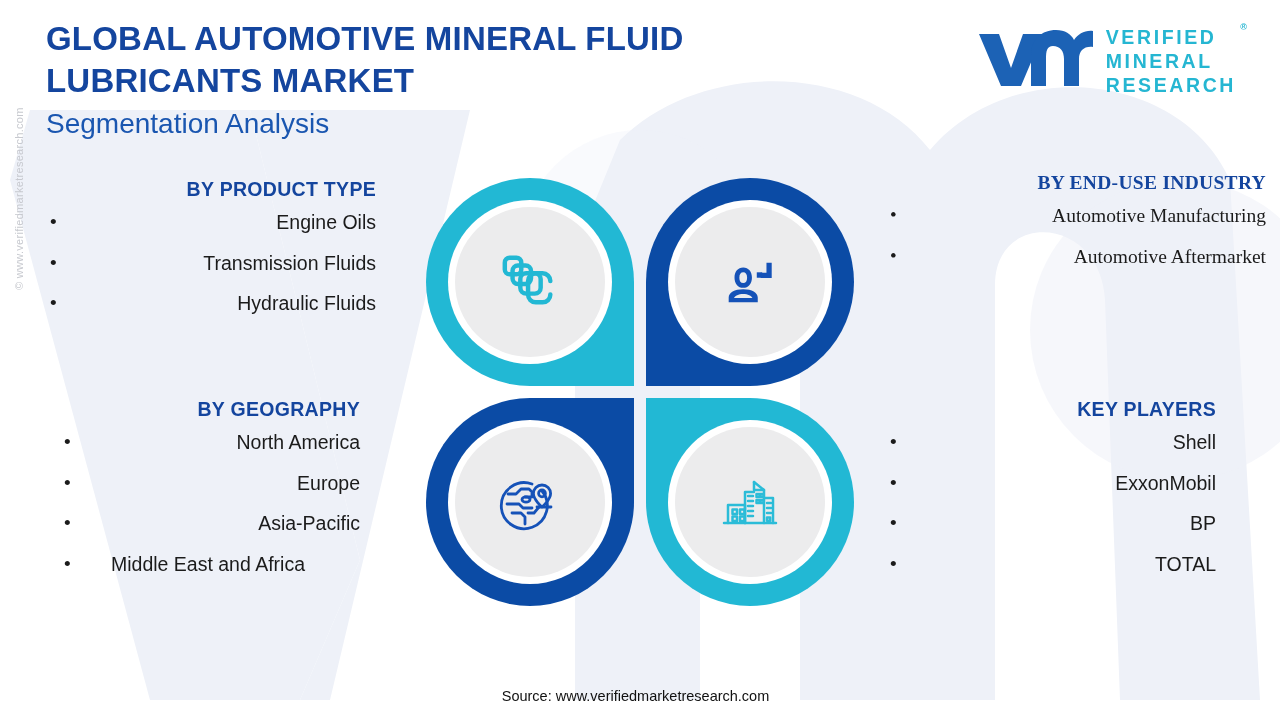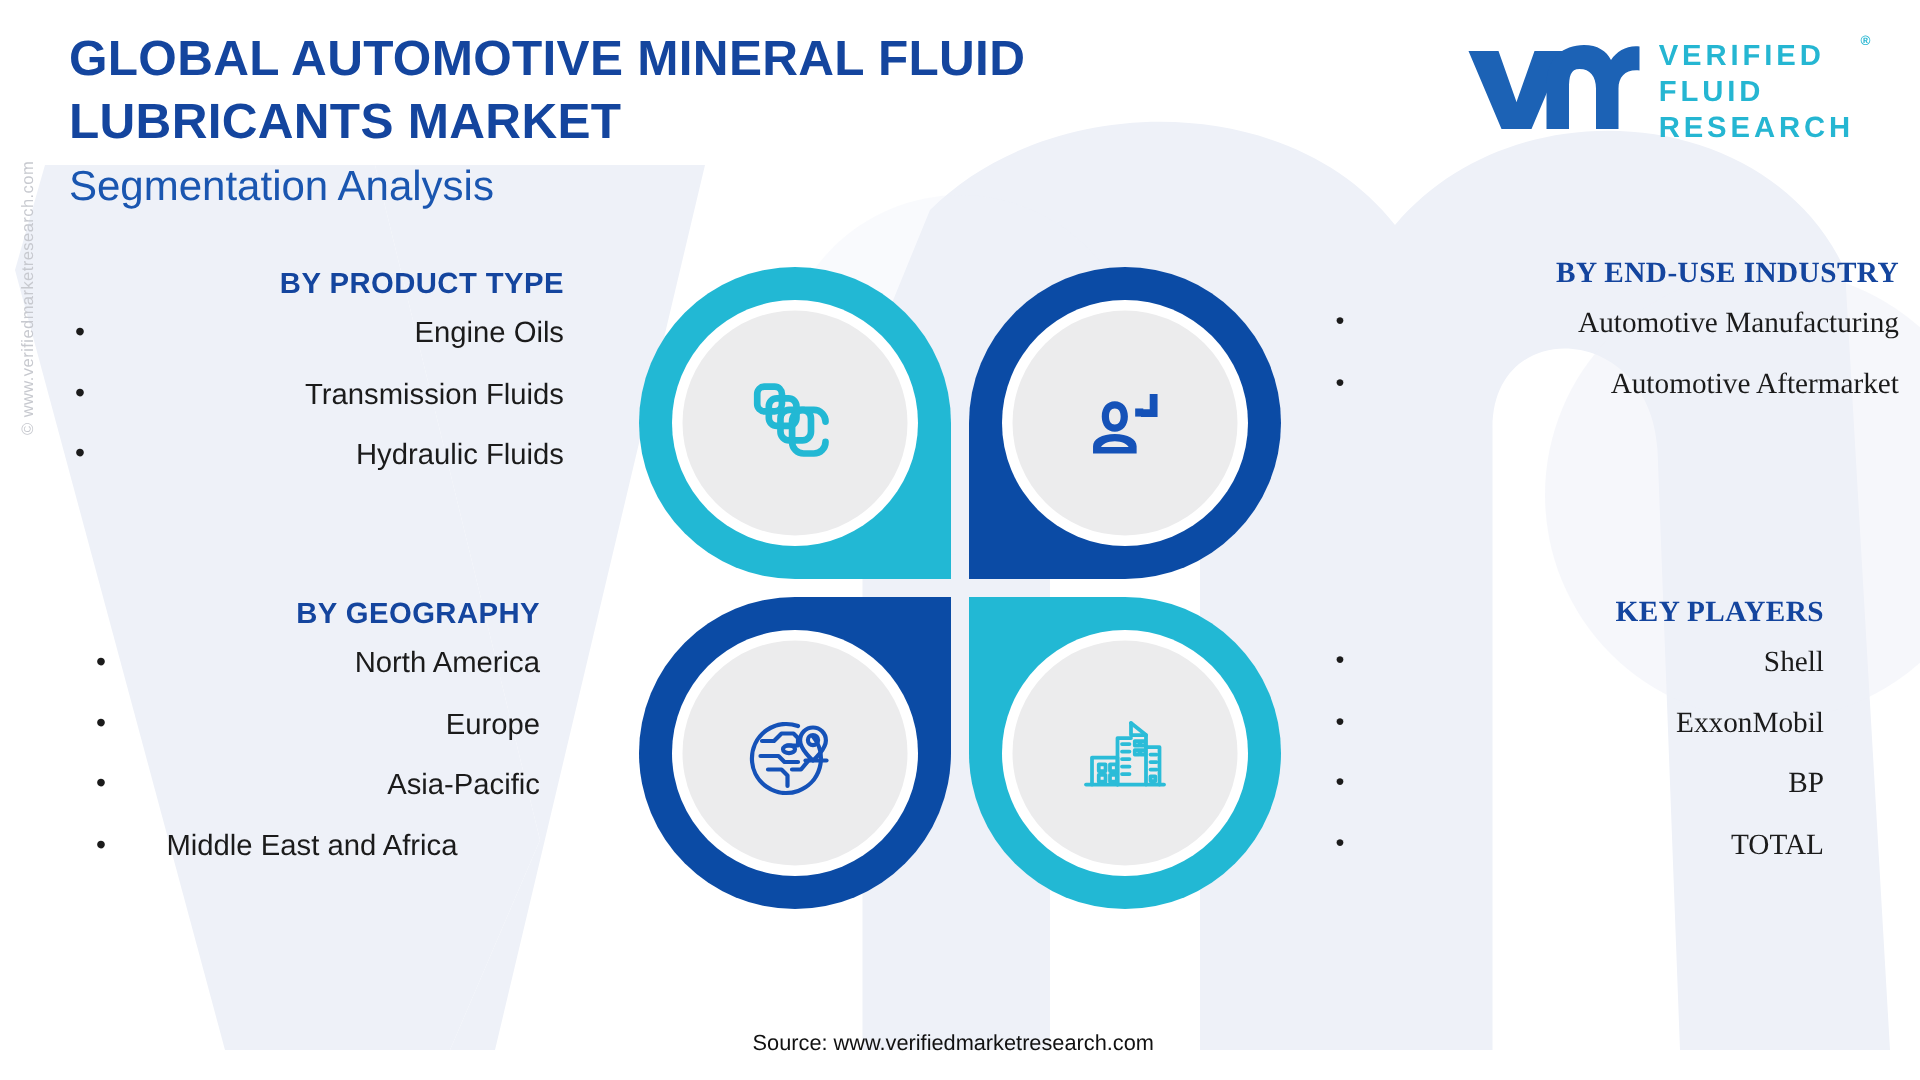--- a/index.html
+++ b/index.html
@@ -129,21 +129,21 @@
     left: 4px;
     top: 0;
     font-size: 19px;
     color: #1b1b1b;
     line-height: 1.62;
   }
 
   #seg-product  { left: 46px;  top: 178px; width: 330px; }
   #seg-geo      { left: 60px;  top: 398px; width: 300px; }
   #seg-enduse   { left: 886px; top: 172px; width: 380px; font-family: Liberation Serif, serif; }
-  #seg-players  { left: 886px; top: 398px; width: 330px; font-family: Liberation Serif, serif; }
+  #seg-players  { left: 886px; top: 398px; width: 330px; }
 
   #seg-geo .seg-list li.wrap { max-width: 215px; }
 
   
   .petals {
     position: absolute;
     left: 418px;
     top: 172px;
     width: 450px;
     height: 458px;
@@ -214,21 +214,21 @@
     <h2 class="subtitle">Segmentation Analysis</h2>
 
     <div class="logo">
       <svg class="logo-mark" width="118" height="62" viewBox="0 0 118 62" xmlns="http://www.w3.org/2000/svg" aria-hidden="true">
         <path d="M3 8 h20 l12 34 l12 -34 h20 l-22 52 h-20 Z" fill="#1c62b5"></path>
         <path d="M55 60 V30 C55 13 66 4 80 4 C89 4 95 8 98 14 C102 8 109 4 117 5 V21
                  C108 20 103 25 103 33 V60 H88 V33 C88 25 84 20 77 20 C71 20 70 25 70 33 V60 Z" fill="#1c62b5"></path>
       </svg>
       <div class="logo-text">
         <div>VERIFIED</div>
-        <div>FLUID</div>
+        <div>MINERAL</div>
         <div>RESEARCH</div>
         <span class="reg">®</span>
       </div>
     </div>
   </div>
 
   <div class="vcopy">© www.verifiedmarketresearch.com</div>
 
   <div class="seg" id="seg-product">
     <h3 class="seg-title">BY PRODUCT TYPE</h3>

